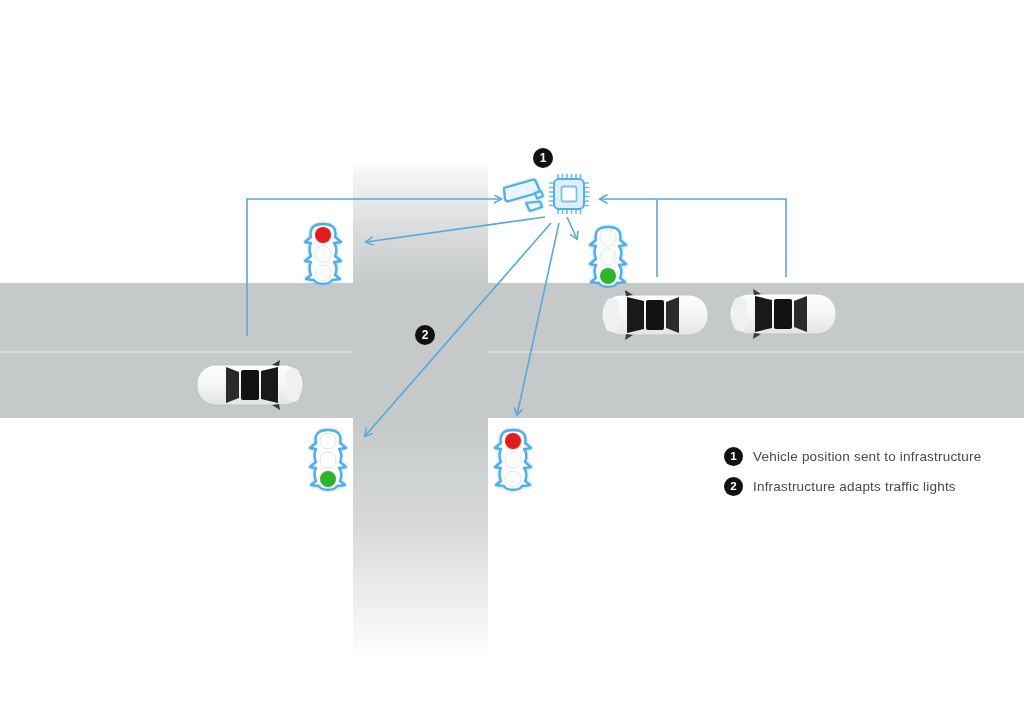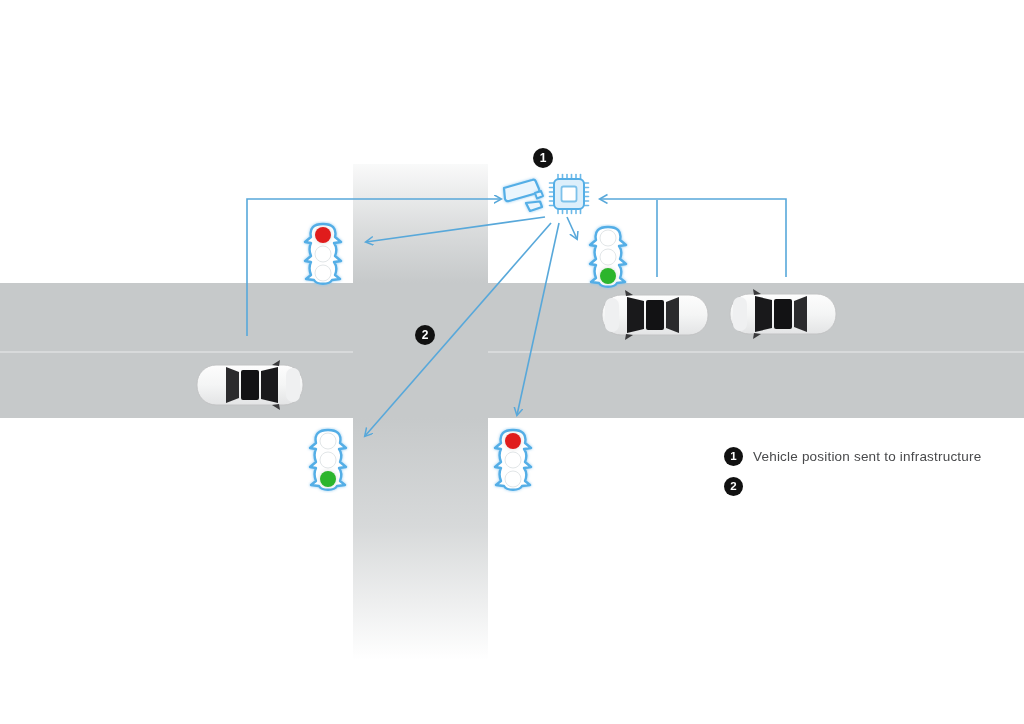--- a/index.html
+++ b/index.html
@@ -178,16 +178,17 @@
   <div class="abs badge" style="left:533px;top:148px;">1</div>
   <div class="abs badge" style="left:415px;top:325px;">2</div>
 
   <div id="legend" class="abs">
     <div class="legend-row">
       <div class="legend-badge">1</div>
       <div class="legend-label">Vehicle position sent to infrastructure</div>
     </div>
     <div class="legend-row">
       <div class="legend-badge">2</div>
+      <div class="legend-label">Infrastructure adapts traffic lights</div>
     </div>
   </div>
 
 </div>
 
 </body></html>

